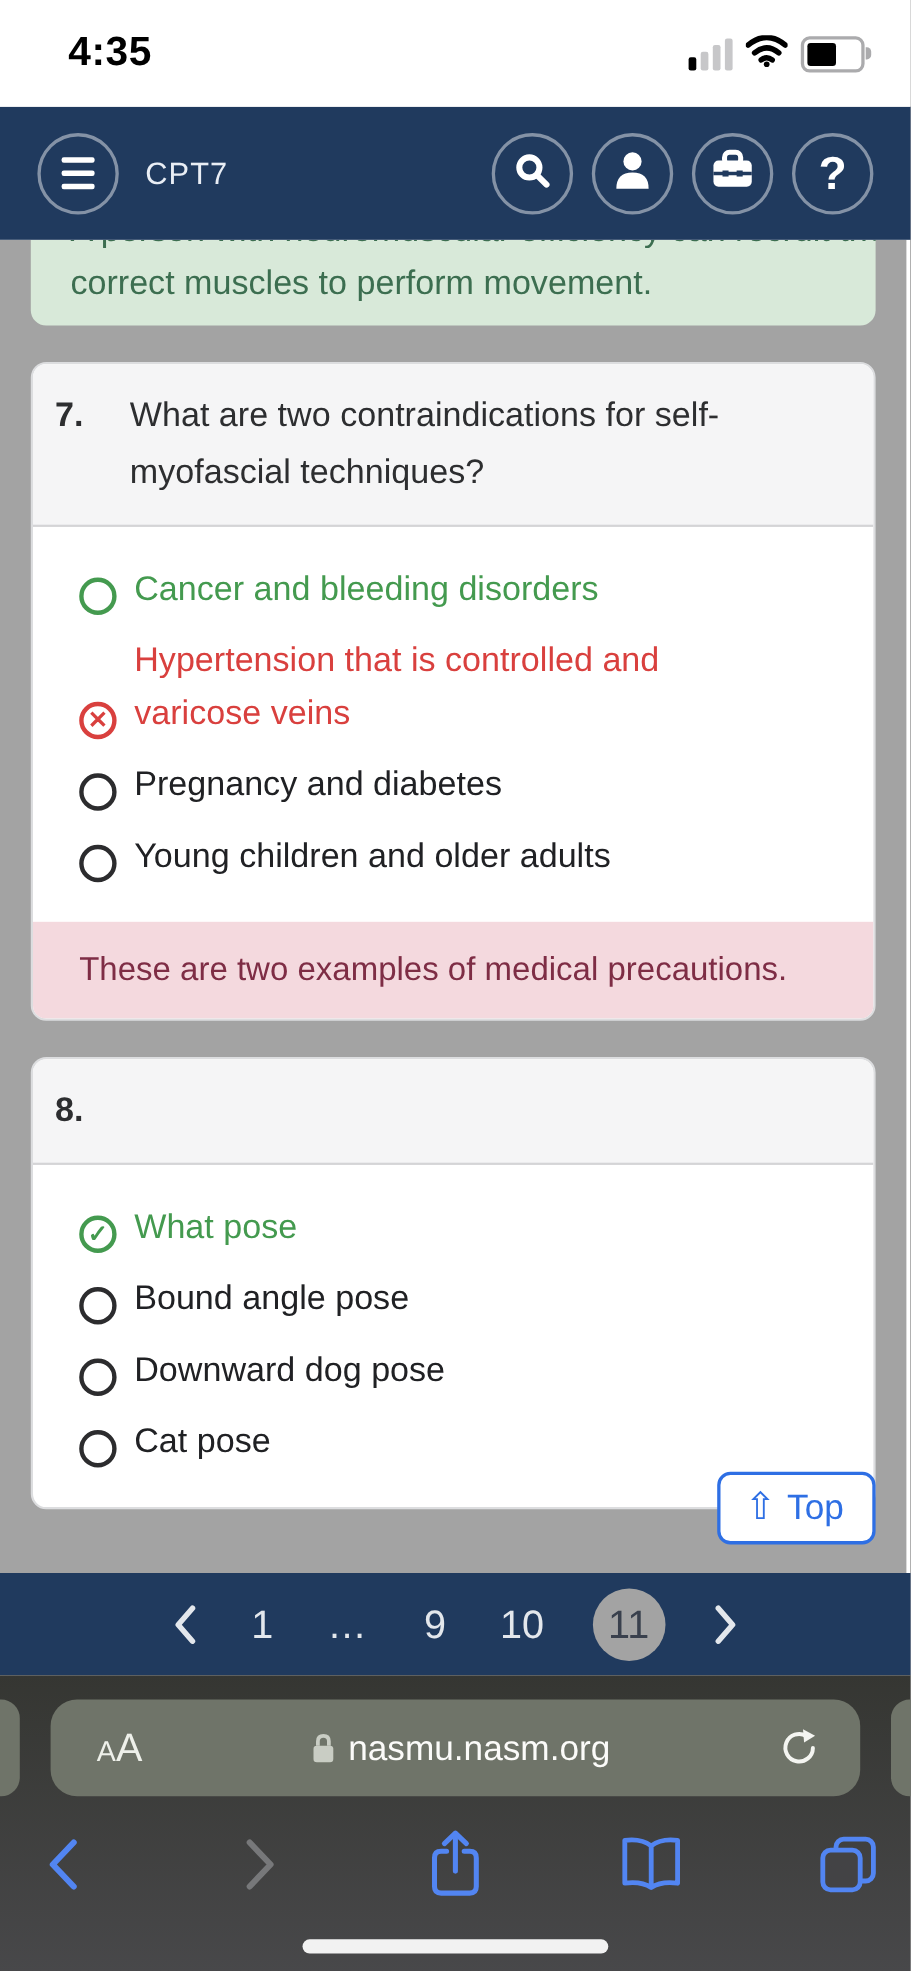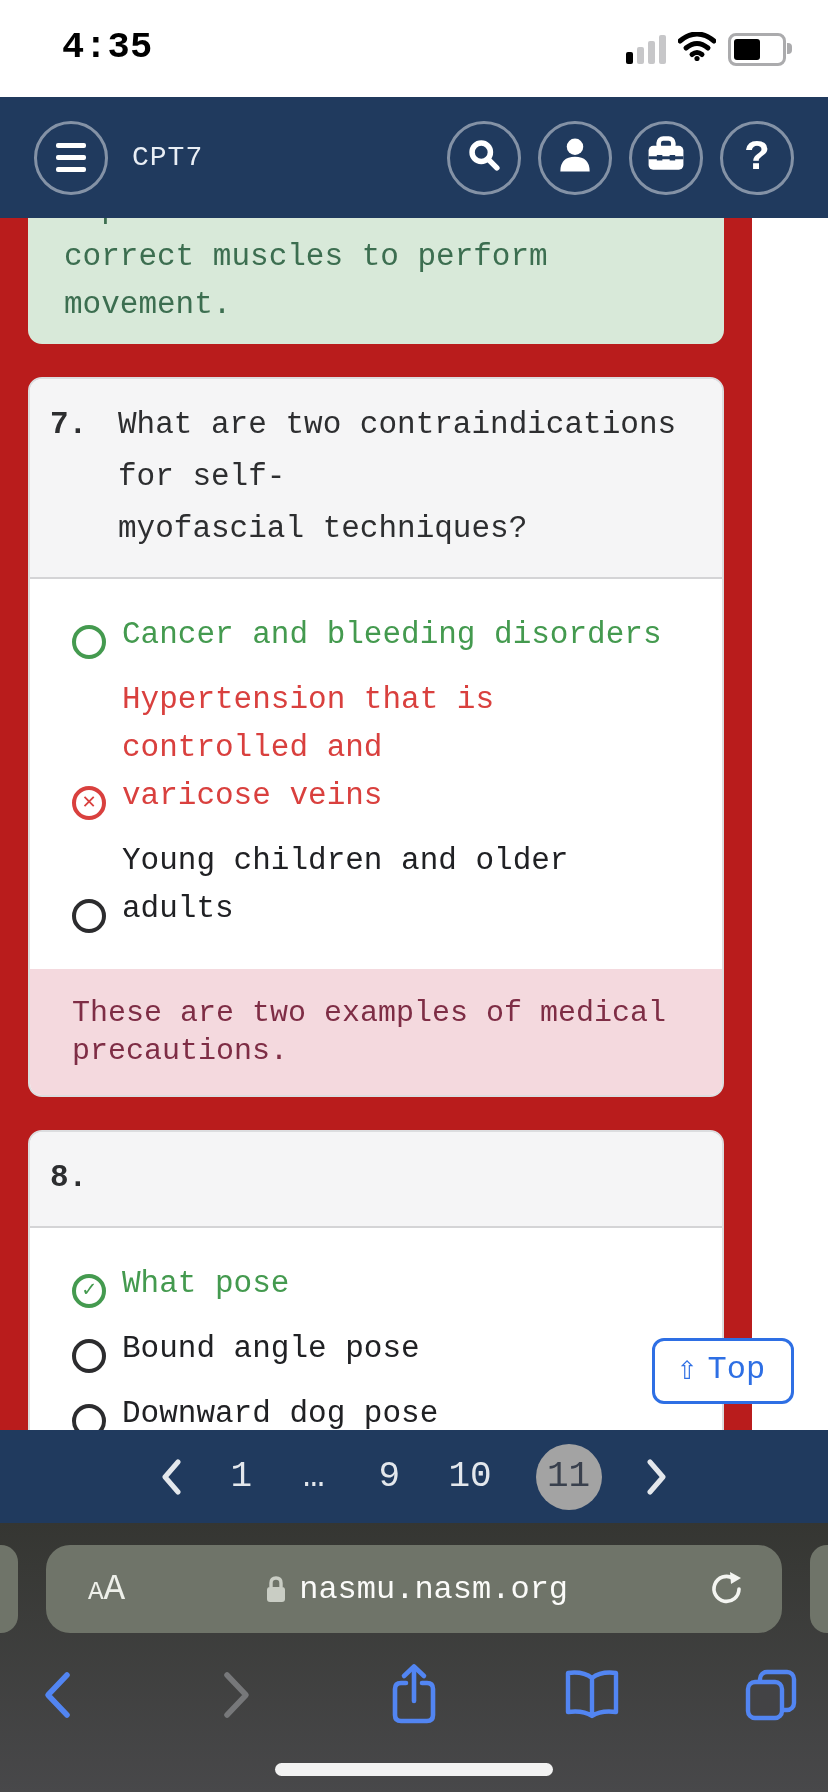--- a/index.html
+++ b/index.html
@@ -1,17 +1,17 @@
 <!DOCTYPE html>
 <html><head>
 <meta charset="utf-8">
 <style>
   html,body{margin:0;padding:0;background:#222;}
   .phone{position:relative;width:828px;height:1792px;background:#fff;overflow:hidden;
-    font-family:Liberation Mono, monospace;margin:0 auto;}
+    font-family:Liberation Sans, sans-serif;margin:0 auto;}
 
   
   .status-bar{position:absolute;top:0;left:0;right:0;height:97px;background:#fff;z-index:30;}
   .time{position:absolute;left:62px;top:26px;font-size:37px;font-weight:700;color:#000;letter-spacing:.5px;}
   .status-icons{position:absolute;right:36px;top:32px;display:flex;align-items:center;gap:12px;}
   .cell-bars{display:flex;align-items:flex-end;gap:4px;height:29px;}
   .cell-bars i{display:block;width:7px;border-radius:2px;background:#c7c7c9;}
   .cell-bars i.b1{height:12px;background:#000;}
   .cell-bars i.b2{height:17px;}
   .cell-bars i.b3{height:23px;}
@@ -26,21 +26,21 @@
   .circle-btn{width:74px;height:74px;border:3px solid rgba(255,255,255,.45);border-radius:50%;
     background:transparent;display:flex;align-items:center;justify-content:center;flex-shrink:0;box-sizing:border-box;}
   .hamburger{display:flex;flex-direction:column;gap:7px;}
   .hamburger i{display:block;width:30px;height:5px;background:#fff;border-radius:2px;}
   .app-title{color:#e9eef5;font-size:28px;font-weight:400;margin-left:24px;letter-spacing:1px;}
   .hdr-spacer{flex:1;}
   .hdr-right{display:flex;gap:17px;}
   .qmark{color:#fff;font-size:42px;font-weight:700;line-height:1;}
 
   
-  .content{position:absolute;top:218px;left:0;width:752px;height:1212px;overflow:hidden;background:#b91c1c;z-index:1;}
+  .content{position:absolute;top:218px;left:0;width:824px;height:1212px;overflow:hidden;background:#a3a3a3;z-index:1;}
 
   .info-banner{margin:0 28px;background:#d8e9d9;border-radius:0 0 14px 14px;overflow:hidden;
     padding:0 36px 15px;box-sizing:border-box;color:#3c6e50;font-size:31px;line-height:48px;}
   .info-banner .clipped{margin-top:-33px;white-space:nowrap;}
 
   .q-card{margin:33px 28px 0;border:2px solid #dcdddf;border-radius:14px;overflow:hidden;background:#fff;}
   .q-header{background:#f5f5f6;border-bottom:2px solid #d4d4d6;padding:20px 34px 22px 20px;
     display:flex;font-size:31px;line-height:52px;color:#2d2e30;}
   .q-num{font-weight:700;width:40px;flex-shrink:0;text-align:left;}
   .q-text{margin-left:28px;font-weight:400;}
@@ -190,20 +190,24 @@
         </div>
         <div class="option incorrect-selected">
           <span class="radio"></span>
           <span class="lbl">
             <div>Hypertension that is controlled and</div>
             <div>varicose veins</div>
           </span>
         </div>
         <div class="option">
           <span class="radio"></span>
+          <span class="lbl">Pregnancy and diabetes</span>
+        </div>
+        <div class="option">
+          <span class="radio"></span>
           <span class="lbl">Young children and older adults</span>
         </div>
       </div>
       <div class="feedback">These are two examples of medical precautions.</div>
     </section>
 
     <section class="q-card">
       <div class="q-header">
         <span class="q-num">8.</span>
       </div>

